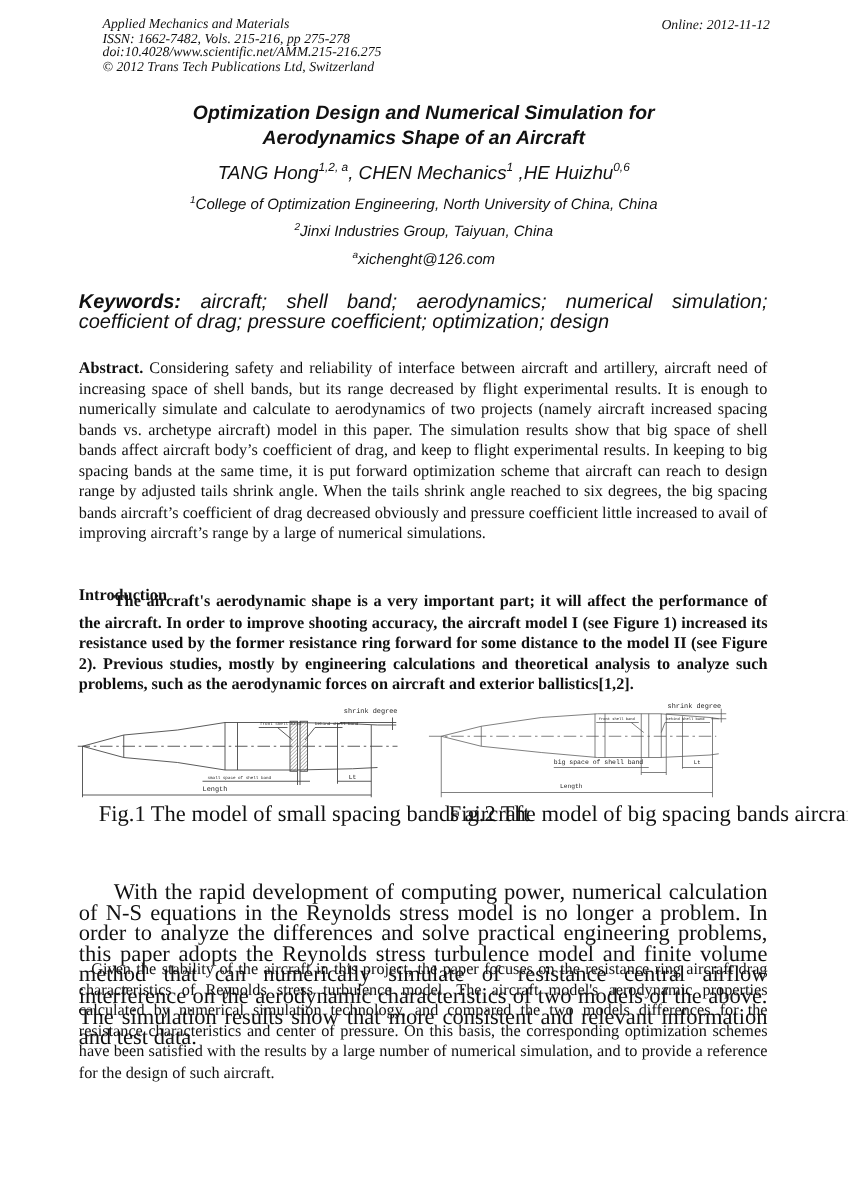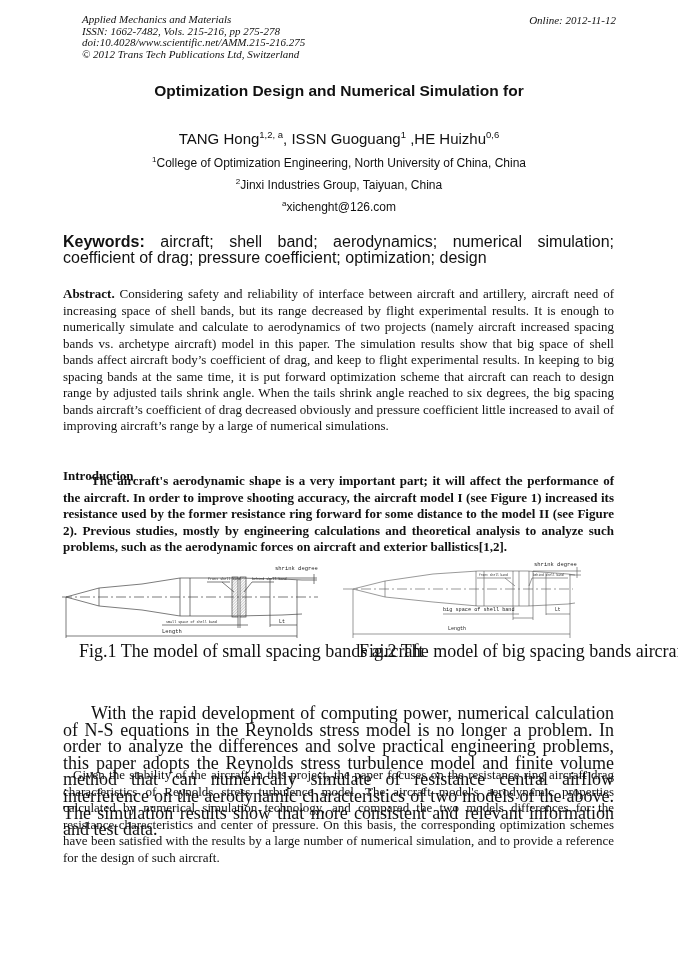--- a/index.html
+++ b/index.html
@@ -1,18 +1,18 @@
 <!DOCTYPE html>
 <html><head>
 <meta charset="utf-8">
 <style>
   html, body { margin: 0; padding: 0; background: #ffffff; }
   body { width: 678px; height: 959px; position: relative; overflow: hidden; color: #111; }
   .serif { font-family: "Liberation Serif", "DejaVu Serif", serif; }
-  .sans { font-family: "Liberation Sans", "DejaVu Sans", sans-serif; }
+  .sans { font-family: "Liberation Sans", "DejaVu Sans", sans-serif; font-style: italic; }
 
   .header-left { position: absolute; left: 62px; top: 14px; font-style: italic; font-size: 11px; line-height: 11.5px; margin-left: 20px; }
   .header-left div { white-space: nowrap; }
   .header-right { position: absolute; right: 62px; top: 14px; font-style: italic; font-size: 11px; }
 
   .title { position: absolute; left: 0; width: 678px; top: 81px; text-align: center; font-weight: bold; font-size: 15.5px; line-height: 20px; }
   .authors { position: absolute; left: 0; width: 678px; top: 130px; text-align: center; font-size: 15px; }
   .authors sup { font-size: 9.5px; vertical-align: 6px; line-height: 0; }
   .affil { position: absolute; left: 0; width: 678px; text-align: center; font-size: 12px; }
   .affil sup { font-size: 8px; vertical-align: 5px; line-height: 0; }
@@ -35,24 +35,25 @@
 <div class="header-left serif">
   <div>Applied Mechanics and Materials</div>
   <div>ISSN: 1662-7482, Vols. 215-216, pp 275-278</div>
   <div>doi:10.4028/www.scientific.net/AMM.215-216.275</div>
   <div>© 2012 Trans Tech Publications Ltd, Switzerland</div>
 </div>
 <div class="header-right serif">Online: 2012-11-12</div>
 
 <div class="title sans">
   <div>Optimization Design and Numerical Simulation for</div>
+  <div>Aerodynamics Shape of an Aircraft</div>
 </div>
 
 <div class="authors sans">
-  <span>TANG Hong</span><sup>1,2, a</sup><span>, </span><span>ISSN Guoguang</span><sup>1</sup><span> ,</span><span>HE Huizhu</span><sup>0,6</sup>
+  <span>TANG Hong</span><sup>1,2, a</sup><span>, </span><span>CHEN Mechanics</span><sup>1</sup><span> ,</span><span>HE Huizhu</span><sup>0,6</sup>
 </div>
 
 <div class="affil sans" style="top:156px;">
   <sup>1</sup><span>College of Optimization Engineering, North University of China, China</span>
 </div>
 <div class="affil sans" style="top:178px;">
   <sup>2</sup><span>Jinxi Industries Group, Taiyuan, China</span>
 </div>
 <div class="affil sans" style="top:200px;">
   <sup>a</sup><span>xichenght@126.com</span>

